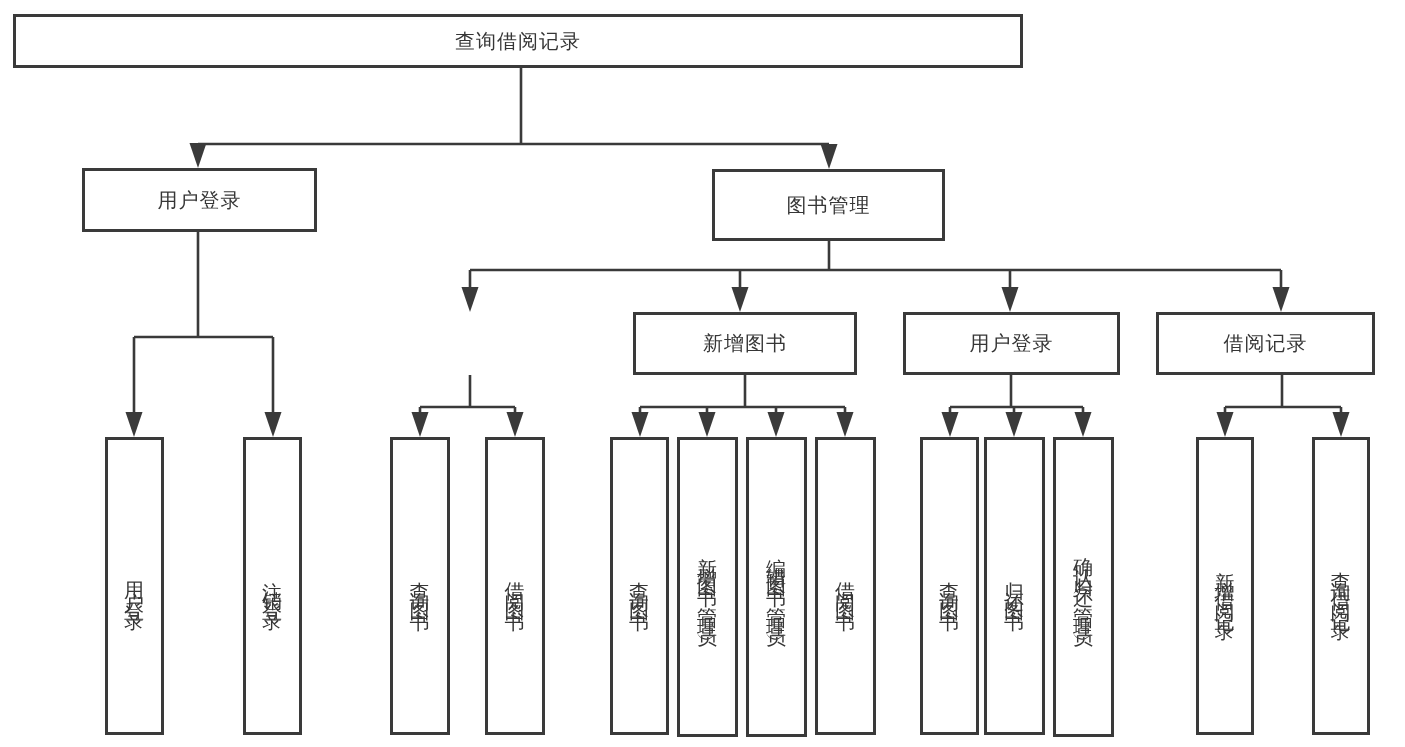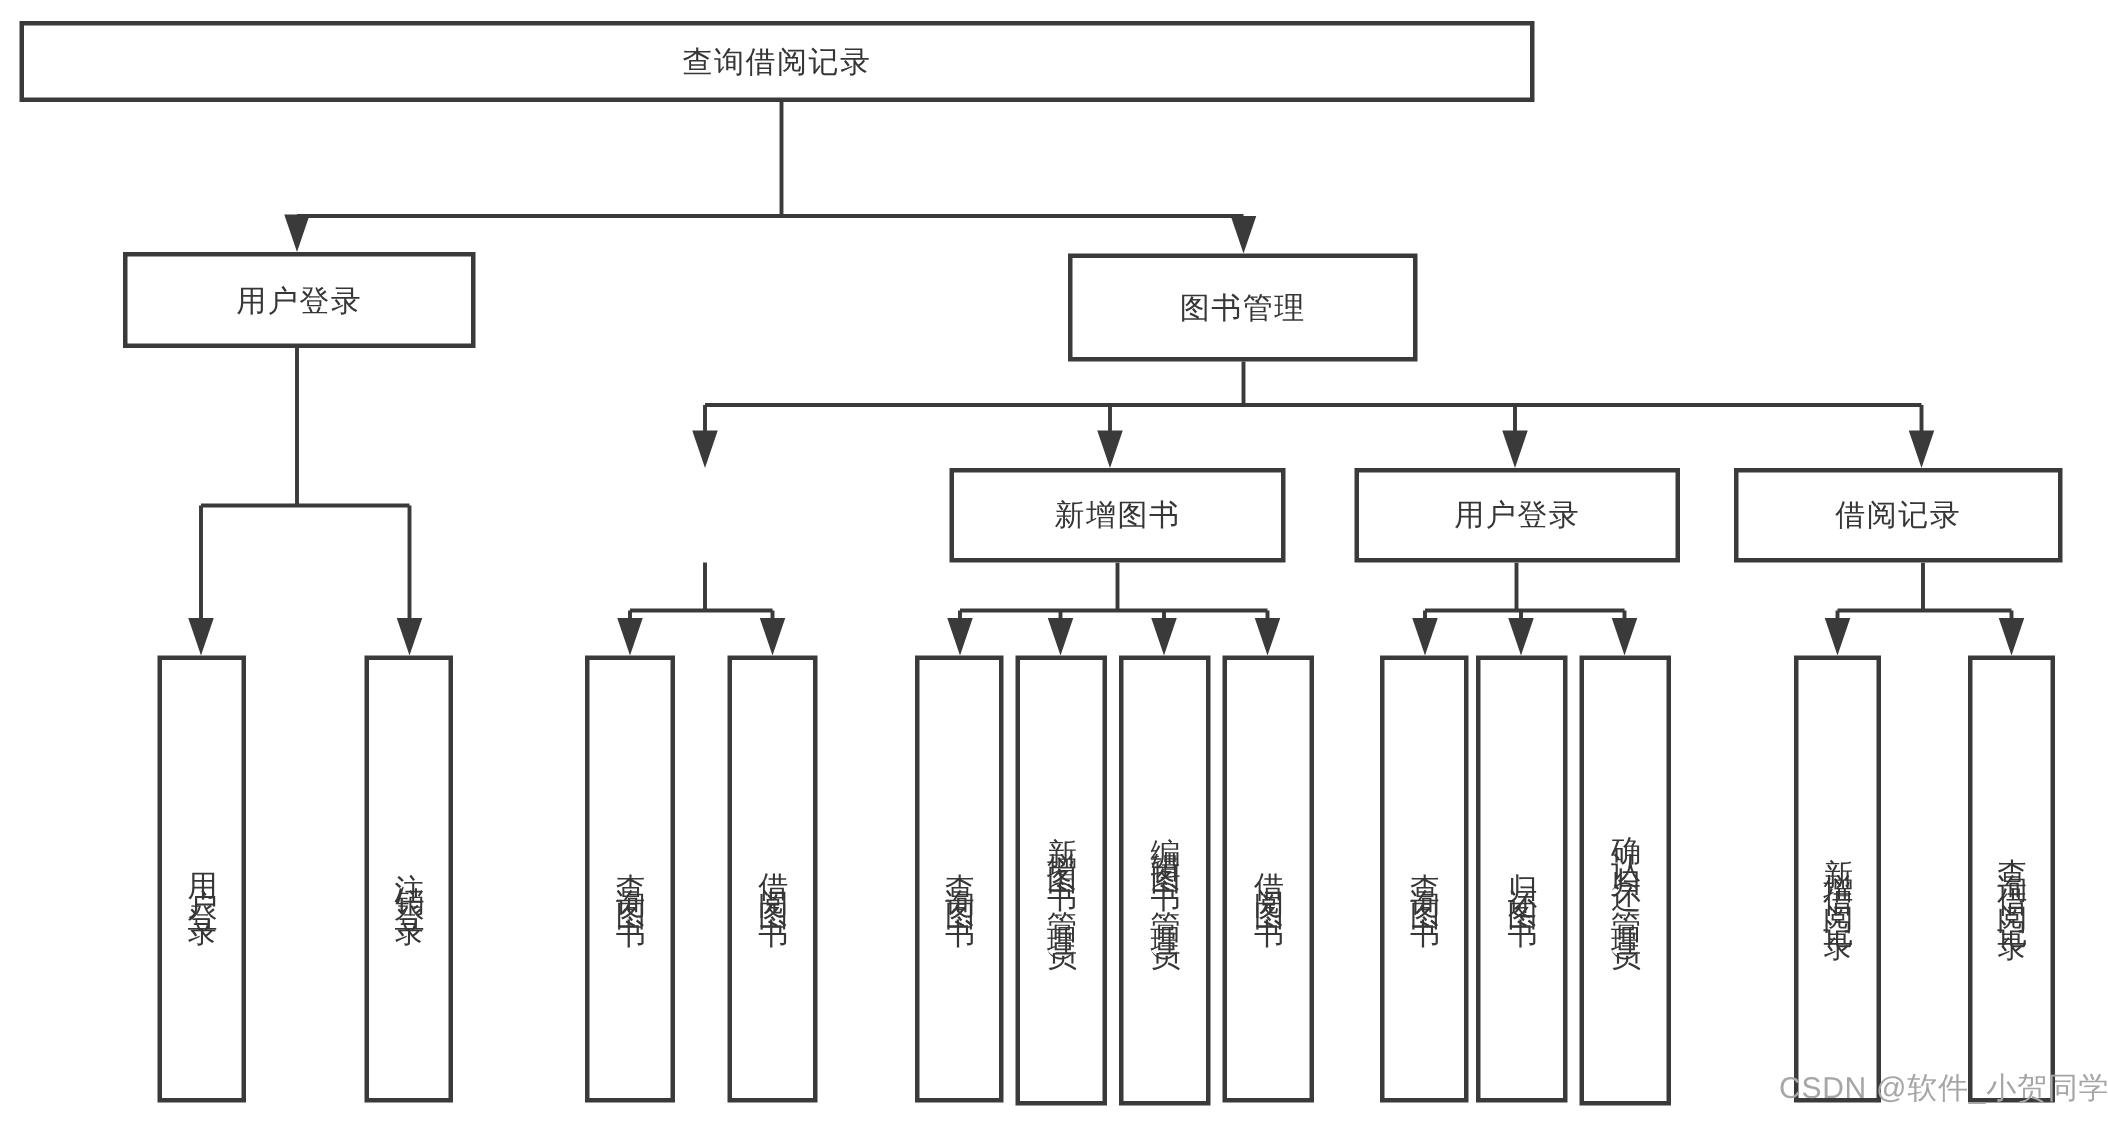--- a/index.html
+++ b/index.html
@@ -83,15 +83,14 @@
   <div class="node v" style="left:746px;top:437px;width:61px;height:300px">编辑图书（管理员）</div>
   <div class="node v" style="left:815px;top:437px;width:61px;height:298px">借阅图书</div>
 
   <div class="node v" style="left:920px;top:437px;width:59px;height:298px">查询图书</div>
   <div class="node v" style="left:984px;top:437px;width:61px;height:298px">归还图书</div>
   <div class="node v" style="left:1053px;top:437px;width:61px;height:300px">确认归还（管理员）</div>
 
   <div class="node v" style="left:1196px;top:437px;width:58px;height:298px">新增借阅记录</div>
   <div class="node v" style="left:1312px;top:437px;width:58px;height:298px">查询借阅记录</div>
 
-  <div class="watermark" style="left:1186px;top:712px">CSDN @软件_小贺同学</div>
 
 </div>
 
 </body></html>

